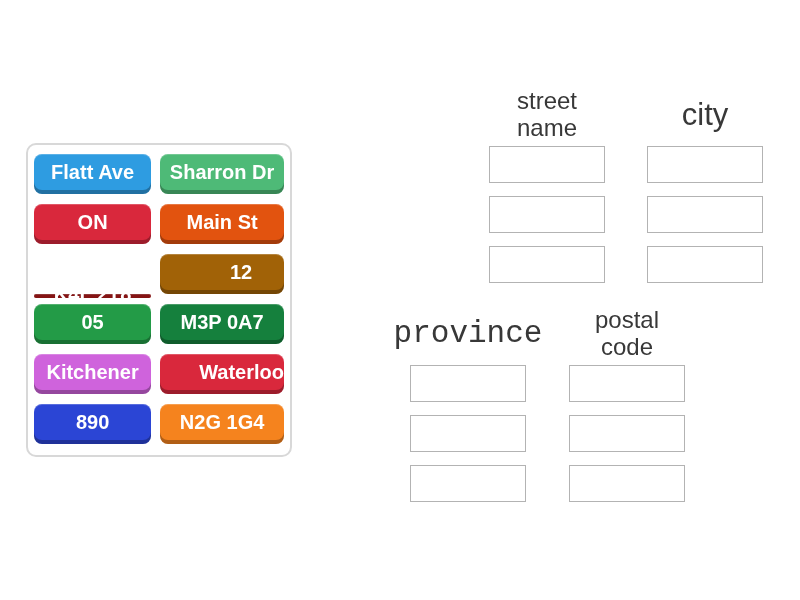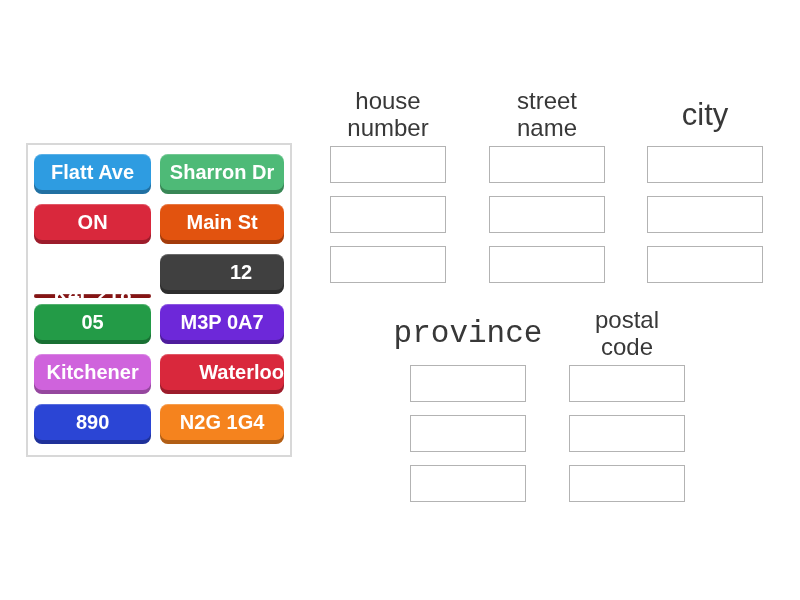--- a/index.html
+++ b/index.html
@@ -15,21 +15,21 @@
 
   
   .board {
     position: absolute;
     left: 26px;
     top: 143px;
     width: 266px;
     height: 314px;
     background: #ffffff;
     border: 2px solid #d8d8d8;
-    border-radius: 0;
+    border-radius: 10px;
     display: grid;
     grid-template-columns: 1fr 1fr;
     grid-auto-rows: 40px;
     gap: 10px 9px;
     padding: 9px 6px;
   }
   .tile {
     border-radius: 8px;
     color: #ffffff;
     font-size: 20px;
@@ -83,37 +83,29 @@
 <body>
 
 <div class="stage">
 
   <div class="board">
     <div class="tile" style="background: rgb(46, 156, 225);">Flatt Ave</div>
     <div class="tile" style="background: rgb(78, 186, 119);">Sharron Dr</div>
     <div class="tile" style="background: rgb(217, 40, 60);">ON</div>
     <div class="tile" style="background: rgb(226, 83, 15);">Main St</div>
     <div class="tile" style="background: #b91c1c; margin-top: 40px;">K4L 2T8</div>
-    <div class="tile" style="background: #404040; padding-left: 38px;">12</div>
+    <div class="tile" style="background: #a16207; padding-left: 38px;">12</div>
     <div class="tile" style="background: rgb(35, 155, 71);">05</div>
-    <div class="tile" style="background: #6d28d9;">M3P 0A7</div>
+    <div class="tile" style="background: #15803d;">M3P 0A7</div>
     <div class="tile" style="background: rgb(207, 99, 220);">Kitchener</div>
     <div class="tile" style="background: rgb(217, 40, 60); padding-left: 39px;">Waterloo</div>
     <div class="tile" style="background: rgb(43, 69, 213);">890</div>
     <div class="tile" style="background: rgb(245, 131, 30);">N2G 1G4</div>
   </div>
 
-  <div class="group group-house">
-    <div class="group-header h-small">house number</div>
-    <div class="slots">
-      <div class="slot"></div>
-      <div class="slot"></div>
-      <div class="slot"></div>
-    </div>
-  </div>
 
   <div class="group group-street">
     <div class="group-header h-small">street name</div>
     <div class="slots">
       <div class="slot"></div>
       <div class="slot"></div>
       <div class="slot"></div>
     </div>
   </div>
 

